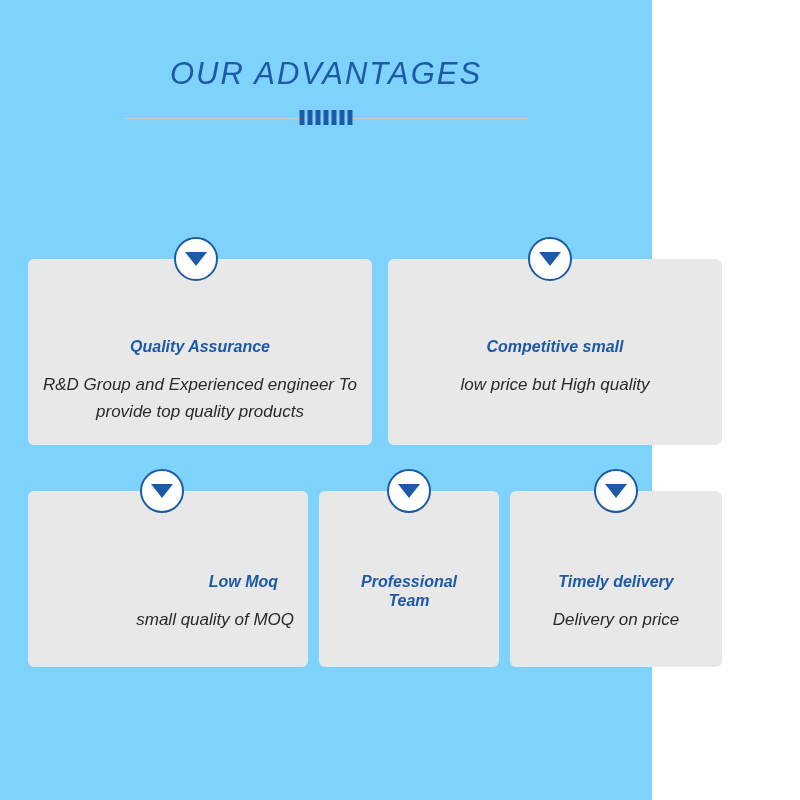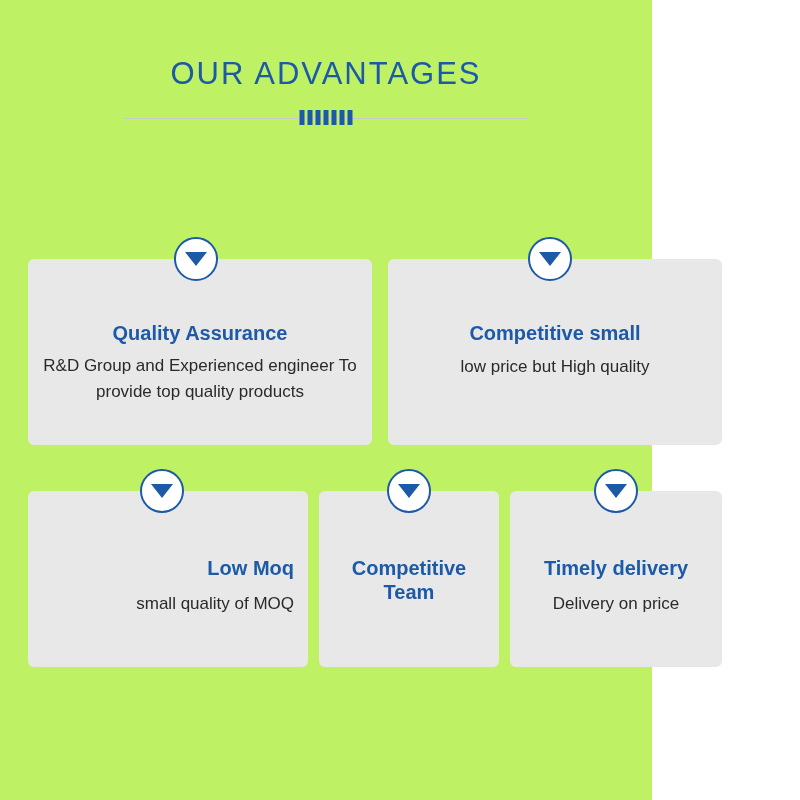--- a/index.html
+++ b/index.html
@@ -10,21 +10,22 @@
     width: 800px;
     height: 800px;
     background: #ffffff;
     font-family: "Liberation Sans", sans-serif;
     overflow: hidden;
   }
   .page {
     position: relative;
     width: 652px;
     height: 800px;
-    background: #bef264;
+    background: #7dd3fc;
+    font-style: italic;
   }
 
   
   .header {
     padding-top: 58px;
     text-align: center;
   }
   .header-title {
     font-size: 31px;
     letter-spacing: 2px;
@@ -79,22 +80,22 @@
     background: #e8e8e8;
     border-radius: 6px;
   }
   .card-inner {
     padding: 0 14px;
     text-align: center;
   }
   .card-title {
     color: #1c5aa8;
     font-weight: bold;
-    font-size: 20px;
-    margin: 0;
+    font-size: 16px;
+    margin: 16px;
     line-height: 1.2;
   }
   .card-text {
     color: #2a2a2a;
     font-size: 17px;
     line-height: 1.55;
     margin: 0;
   }
   .chevron {
     position: absolute;
@@ -201,21 +202,21 @@
       </div>
     </div>
 
     <div class="card c4">
       <div class="chevron">
         <svg width="22" height="14" viewBox="0 0 22 14" aria-hidden="true">
           <polygon points="0,0 22,0 11,14" fill="#1c5aa8"></polygon>
         </svg>
       </div>
       <div class="card-inner">
-        <p class="card-title">Competitive Team</p>
+        <p class="card-title">Professional Team</p>
       </div>
     </div>
 
     <div class="card c5">
       <div class="chevron">
         <svg width="22" height="14" viewBox="0 0 22 14" aria-hidden="true">
           <polygon points="0,0 22,0 11,14" fill="#1c5aa8"></polygon>
         </svg>
       </div>
       <div class="card-inner">

